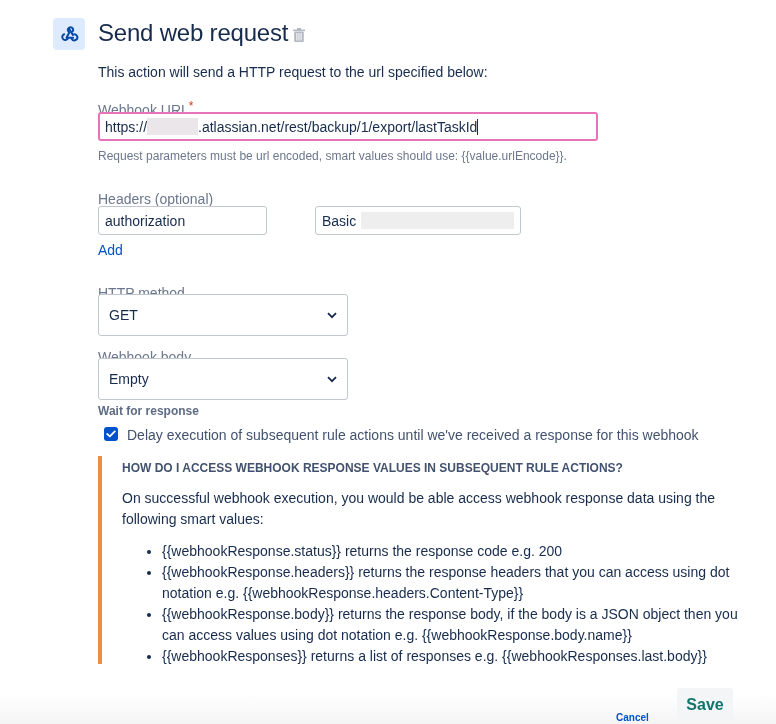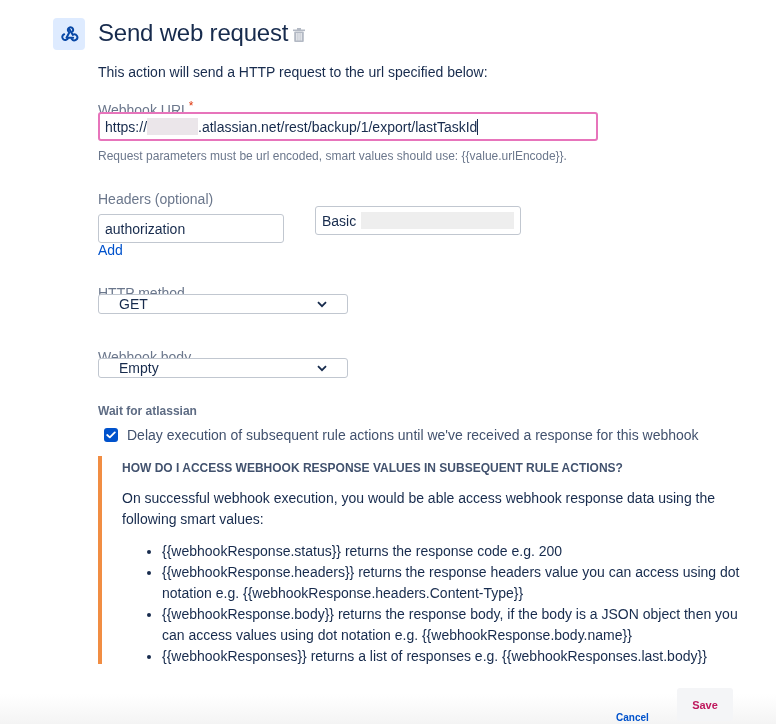--- a/index.html
+++ b/index.html
@@ -32,47 +32,47 @@
       position: absolute; height: 29px; border: 1px solid #c1c7d0; border-radius: 3px;
       background: #fff; font-size: 14px; color: #172b4d; padding: 0 6px;
       display: flex; align-items: center;
     }
     .url-input { left: 98px; top: 112px; width: 500px; border: 2px solid #e774bb; border-radius: 3px; padding-left: 5px; }
     .redact { display: inline-block; background: #ebe6ea; height: 17px; vertical-align: middle; }
     .caret { display: inline-block; width: 1px; height: 16px; background: #172b4d; vertical-align: middle; }
     .helper { position: absolute; left: 98px; top: 149px; font-size: 12px; color: #6b778c; }
     .add-link { position: absolute; left: 98px; top: 242px; font-size: 14px; color: #0052cc; font-weight: 500; cursor: pointer; }
     .select {
-      position: absolute; left: 98px; width: 250px; height: 20px; border: 1px solid #c1c7d0; border-radius: 3px;
-      background: #fff; font-size: 14px; color: #172b4d; padding: 0 20px;
+      position: absolute; left: 98px; width: 250px; height: 42px; border: 1px solid #c1c7d0; border-radius: 3px;
+      background: #fff; font-size: 14px; color: #172b4d; padding: 0 10px;
       display: flex; align-items: center; justify-content: space-between;
     }
     .section-label { position: absolute; left: 98px; top: 404px; font-size: 12px; font-weight: 600; color: #5e6c84; }
-    .checkbox-row { position: absolute; left: 104px; top: 427px; display: flex; align-items: center; }
+    .checkbox-row { position: absolute; left: 104px; top: 427px; display: flex; align-items: flex-start; }
     .checkbox {
       width: 14px; height: 14px; background: #0052cc; border-radius: 3px;
       display: flex; align-items: center; justify-content: center; margin-right: 9px;
     }
     .checkbox-label { font-size: 14px; color: #42526e; }
     .panel {
       position: absolute; left: 98px; top: 456px; width: 640px; height: 208px;
       border-left: 4px solid #f18d43; padding-left: 20px; padding-top: 5px;
     }
     .panel-title { font-size: 12px; font-weight: 700; color: #42526e; margin-bottom: 13px; }
     .panel-body { font-size: 14px; color: #172b4d; line-height: 21px; width: 600px; }
     .panel-list { margin-top: 11px; padding-left: 40px; list-style: disc; }
     .panel-list li { font-size: 14px; line-height: 21px; color: #172b4d; width: 580px; }
     .cancel-btn {
       position: absolute; left: 606px; top: 689px; height: 32px; padding: 0 10px;
       font-size: 10px; color: #0052cc; font-weight: 600; display: flex; align-items: center;
       background: transparent; border: none; cursor: pointer; margin-top: 12px;
     }
     .save-btn {
       position: absolute; left: 677px; top: 688px; width: 56px; height: 33px;
-      background: #f4f5f7; border-radius: 3px; font-size: 11px; color: #be185d; font-weight: 600;
+      background: #f4f5f7; border-radius: 3px; font-size: 16px; color: #0f766e; font-weight: 600;
       display: flex; align-items: center; justify-content: center;
     }
   </style>
 </head>
 <body>
 
 <div class="header-icon">
   <svg width="20" height="20" viewBox="0 0 24 24" fill="none" stroke="#0747a6" stroke-width="2.4" stroke-linecap="round" stroke-linejoin="round">
     <path d="M9 16.5 12.5 10a3.2 3.2 0 1 1 4-1.2"></path>
     <path d="M6.2 12.3a3.6 3.6 0 1 0 4.8 4.2h6"></path>
@@ -98,21 +98,21 @@
 </div>
 <div class="input url-input">
   <span>https://</span>
     <span class="redact" style="width:51px;"></span>
     <span>.atlassian.net/rest/backup/1/export/lastTaskId</span>
     <span class="caret"></span>
 </div>
 <div class="helper">Request parameters must be url encoded, smart values should use: {{value.urlEncode}}.</div>
 
 <div class="label" style="top:177px;">Headers (optional)</div>
-<div class="input" style="left:98px; top:206px; width:186px;margin-top:8px;">
+<div class="input" style="left:98px; top:206px; width:169px;">
   <span>authorization</span>
 </div>
 <div class="input" style="left:315px; top:206px; width:206px;">
   <span>Basic</span>
   <span class="redact" style="width:156px; margin-left:5px; background:#eeeeee;"></span>
 </div>
 <div class="add-link">Add</div>
 
 <div class="label" style="top:271px;">HTTP method</div>
 <div class="select" style="top:294px;">
@@ -123,36 +123,36 @@
 </div>
 
 <div class="label" style="top:335px;">Webhook body</div>
 <div class="select" style="top:358px;">
   <span>Empty</span>
   <svg width="10" height="7" viewBox="0 0 10 7">
       <path d="M1 1.2 5 5.2 9 1.2" stroke="#172b4d" stroke-width="1.8" fill="none"></path>
     </svg>
 </div>
 
-<div class="section-label">Wait for atlassian</div>
+<div class="section-label">Wait for response</div>
 <div class="checkbox-row">
   <div class="checkbox">
     <svg width="10" height="8" viewBox="0 0 10 8">
         <path d="M1.2 4 3.8 6.4 8.8 1.4" stroke="#fff" stroke-width="1.8" fill="none" stroke-linecap="round" stroke-linejoin="round"></path>
       </svg>
   </div>
   <span class="checkbox-label">Delay execution of subsequent rule actions until we've received a response for this webhook</span>
 </div>
 
 <div class="panel">
   <div class="panel-title">HOW DO I ACCESS WEBHOOK RESPONSE VALUES IN SUBSEQUENT RULE ACTIONS?</div>
   <div class="panel-body">On successful webhook execution, you would be able access webhook response data using the following smart values:</div>
   <ul class="panel-list">
     <li>{{webhookResponse.status}} returns the response code e.g. 200</li>
-    <li>{{webhookResponse.headers}} returns the response headers value you can access using dot notation e.g. {{webhookResponse.headers.Content-Type}}</li>
+    <li>{{webhookResponse.headers}} returns the response headers that you can access using dot notation e.g. {{webhookResponse.headers.Content-Type}}</li>
     <li>{{webhookResponse.body}} returns the response body, if the body is a JSON object then you can access values using dot notation e.g. {{webhookResponse.body.name}}</li>
     <li>{{webhookResponses}} returns a list of responses e.g. {{webhookResponses.last.body}}</li>
   </ul>
 </div>
 
 <div class="bottom-fade"></div>
 <button class="cancel-btn">Cancel</button>
 <div class="save-btn">Save</div>
 
 </body></html>

